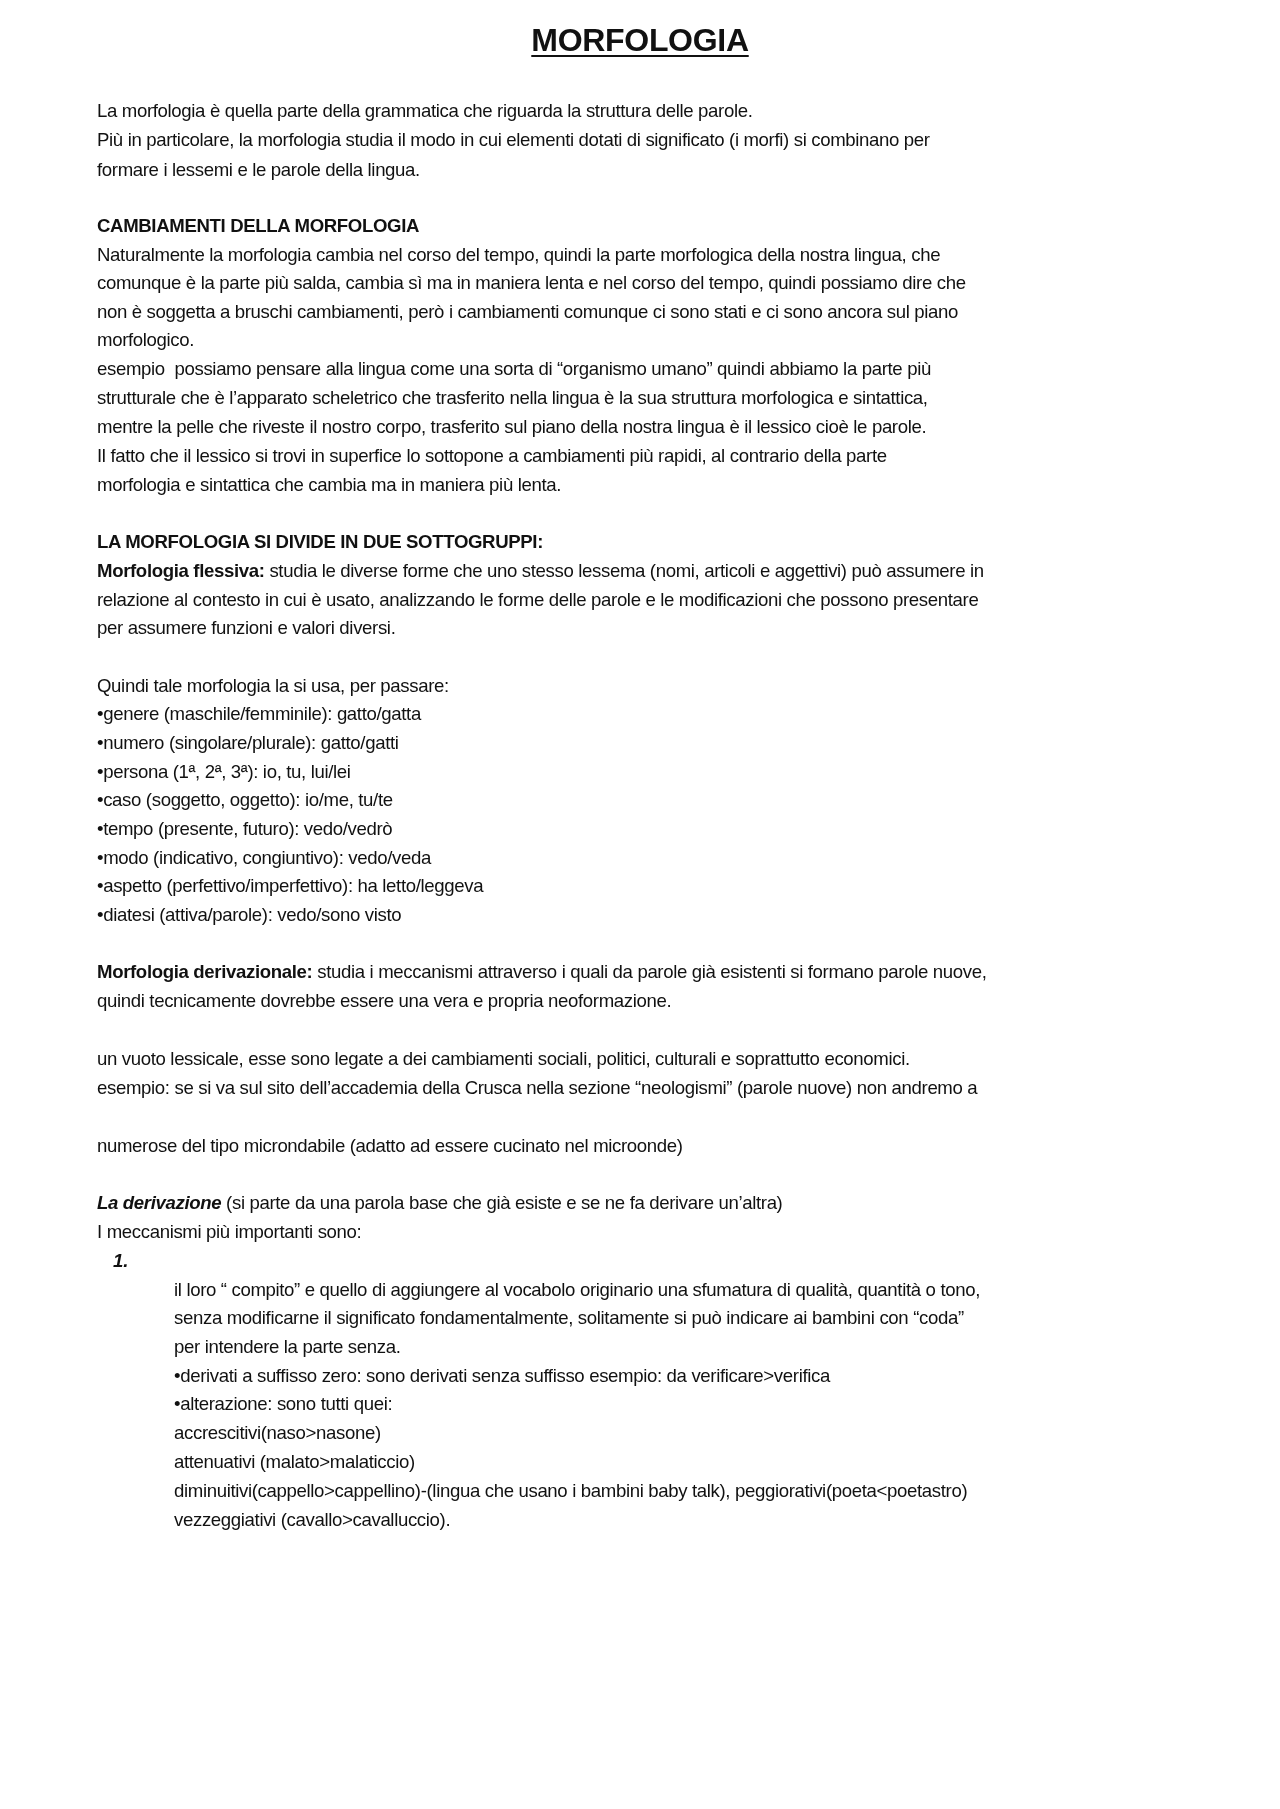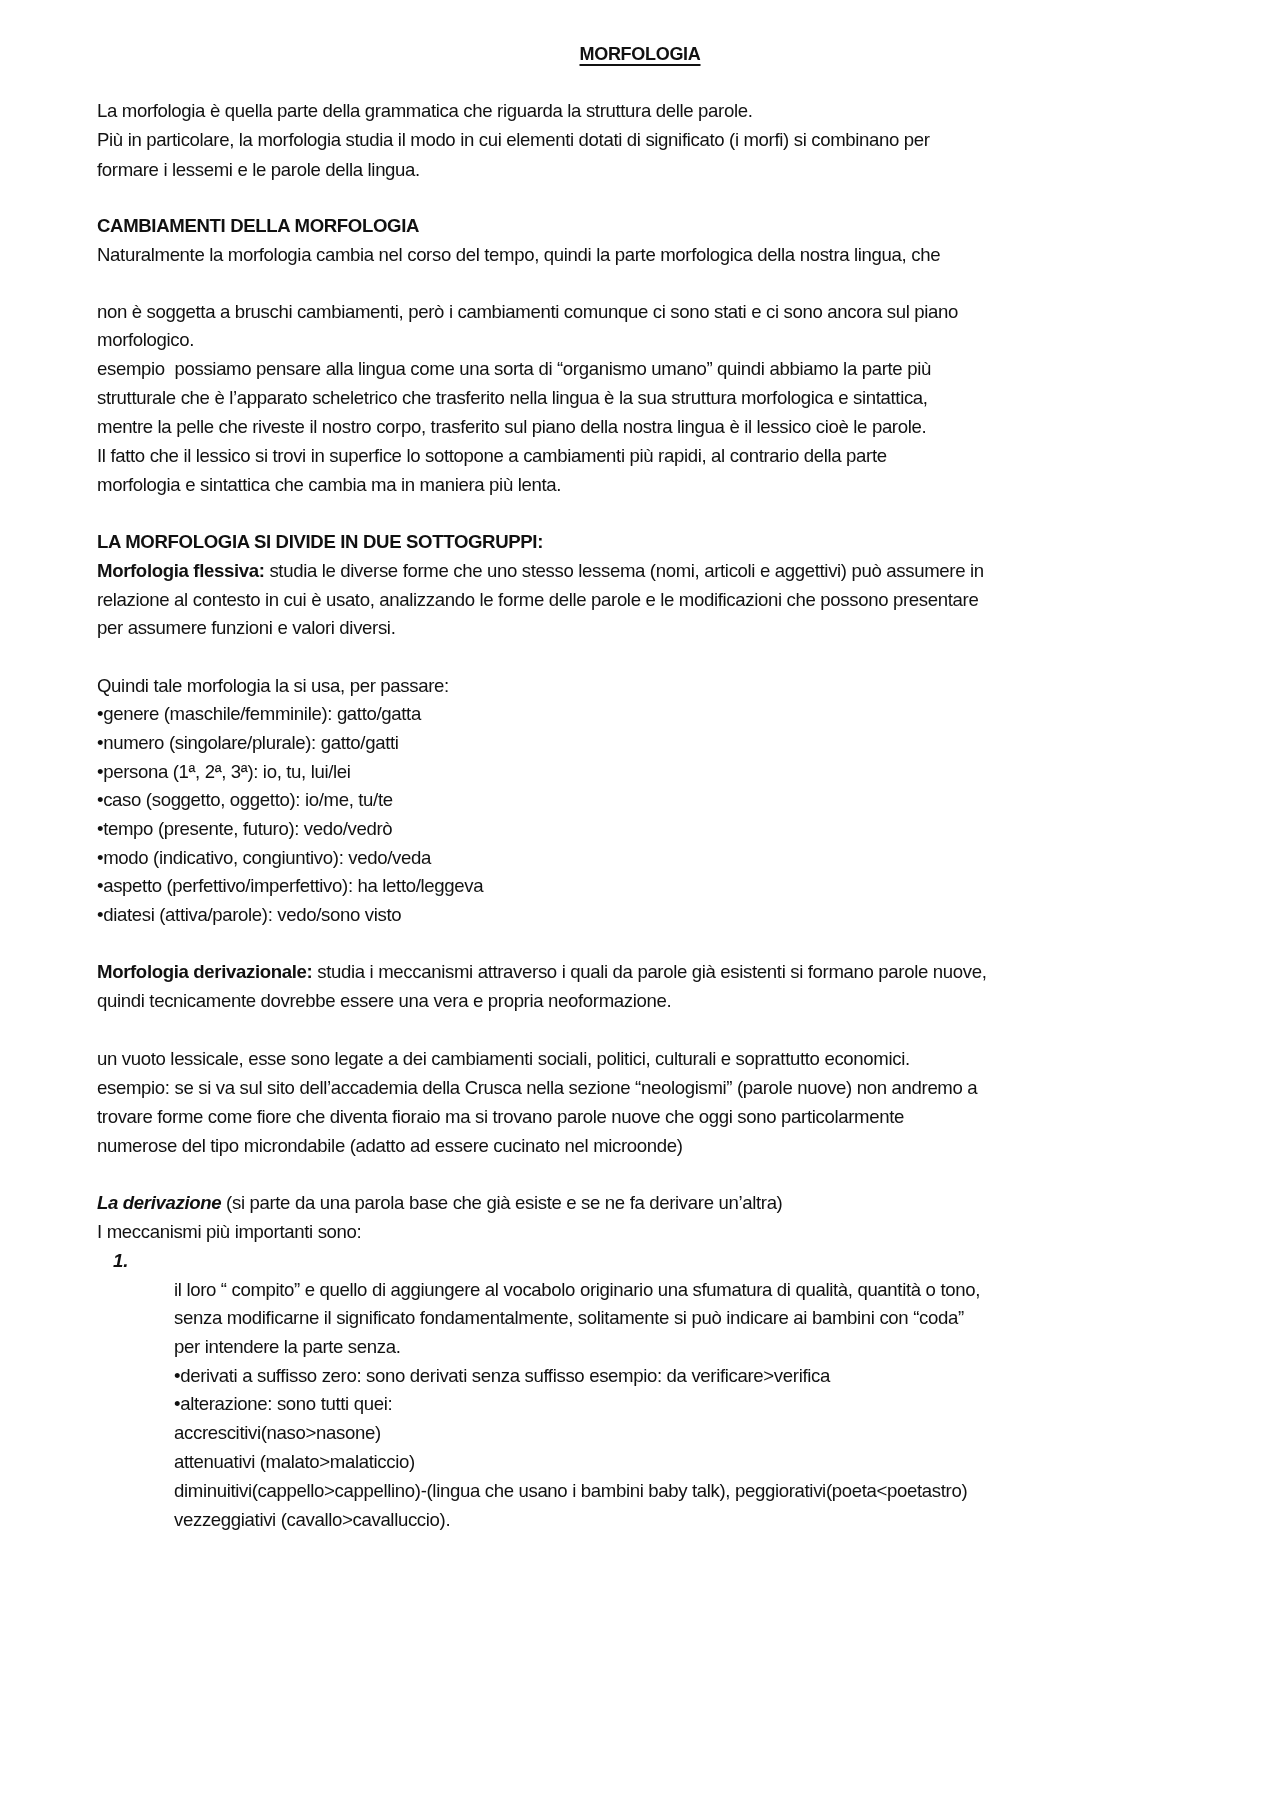--- a/index.html
+++ b/index.html
@@ -1,20 +1,20 @@
 <!DOCTYPE html>
 <html><head>
 <meta charset="utf-8">
 <style>
   html, body { margin: 0; padding: 0; background: #ffffff; }
   body { width: 1280px; height: 1809px; position: relative; overflow: hidden;
          font-family: "Liberation Sans", "DejaVu Sans", sans-serif; color: #111111; }
   .page { position: absolute; left: 0; top: 0; width: 1280px; height: 1809px; }
-  .title { position: absolute; left: 0; width: 1280px; top: 38px; text-align: center;
-           font-size: 18px; font-weight: bold; letter-spacing: -0.3px; line-height: 32px; }
+  .title { position: absolute; left: 0; width: 1280px; top: 24px; text-align: center;
+           font-size: 32px; font-weight: bold; letter-spacing: -0.3px; line-height: 32px; }
   .title span { text-decoration: underline; text-underline-offset: 4px; text-decoration-thickness: 2px; }
   .ln { position: absolute; left: 97px; white-space: nowrap; font-size: 18.6px; line-height: 24px;
         letter-spacing: -0.35px; }
   .ind { left: 174px; }
   .b { font-weight: bold; }
   .bi { font-weight: bold; font-style: italic; }
   .u { text-underline-offset: 3px; margin-top: 19px; }
   .num { position: absolute; left: 113px; font-weight: bold; font-style: italic; font-size: 18.6px; line-height: 24px; }
 </style>
 </head>
@@ -23,20 +23,21 @@
 <div class="page">
 
   <div class="title"><span>MORFOLOGIA</span></div>
 
   <div class="ln" style="top:99px">La morfologia è quella parte della grammatica che riguarda la struttura delle parole.</div>
   <div class="ln" style="top:128px">Più in particolare, la morfologia studia il modo in cui elementi dotati di significato (i morfi) si combinano per</div>
   <div class="ln" style="top:158px">formare i lessemi e le parole della lingua.</div>
 
   <div class="ln b" style="top:214px">CAMBIAMENTI DELLA MORFOLOGIA</div>
   <div class="ln" style="top:243px">Naturalmente la morfologia cambia nel corso del tempo, quindi la parte morfologica della nostra lingua, che</div>
+  <div class="ln" style="top:271px">comunque è la parte più salda, cambia sì ma in maniera lenta e nel corso del tempo, quindi possiamo dire che</div>
   <div class="ln" style="top:300px">non è soggetta a bruschi cambiamenti, però i cambiamenti comunque  ci sono stati e ci sono ancora sul piano</div>
   <div class="ln" style="top:328px">morfologico.</div>
 
   <div class="ln" style="top:357px"><span class="u">esempio</span><span style="white-space:pre">  possiamo pensare alla lingua come una sorta di “organismo umano” quindi abbiamo la parte più</span></div>
   <div class="ln" style="top:386px">strutturale che è  l’apparato scheletrico che trasferito nella lingua è la sua struttura morfologica e sintattica,</div>
   <div class="ln" style="top:415px">mentre  la pelle che riveste il nostro corpo, trasferito sul piano della nostra lingua è il lessico cioè le parole.</div>
   <div class="ln" style="top:444px">Il fatto che il lessico si trovi in superfice lo sottopone a cambiamenti più rapidi, al contrario della parte</div>
   <div class="ln" style="top:473px">morfologia e sintattica  che cambia ma in maniera più lenta.</div>
 
   <div class="ln b" style="top:530px">LA MORFOLOGIA SI DIVIDE IN DUE SOTTOGRUPPI:</div>
@@ -51,21 +52,20 @@
   <div class="ln" style="top:788px">•caso (soggetto, oggetto): io/me, tu/te</div>
   <div class="ln" style="top:817px">•tempo (presente, futuro): vedo/vedrò</div>
   <div class="ln" style="top:846px">•modo (indicativo, congiuntivo): vedo/veda</div>
   <div class="ln" style="top:874px">•aspetto (perfettivo/imperfettivo): ha letto/leggeva</div>
   <div class="ln" style="top:903px">•diatesi (attiva/parole): vedo/sono visto</div>
 
   <div class="ln" style="top:960px"><span class="b">Morfologia derivazionale:</span><span style="white-space:pre"> studia i meccanismi attraverso i quali da parole già esistenti si formano parole nuove,</span></div>
   <div class="ln" style="top:989px">quindi tecnicamente dovrebbe essere una vera e propria neoformazione.</div>
   <div class="ln" style="top:1047px">un vuoto lessicale, esse sono legate a dei cambiamenti sociali, politici, culturali e soprattutto economici.</div>
   <div class="ln" style="top:1076px">esempio: se si va sul sito dell’accademia della Crusca nella sezione “neologismi” (parole nuove)  non andremo a</div>
-  <div class="ln" style="top:1105px">trovare forme come fiore che diventa fioraio ma si trovano parole nuove che oggi sono particolarmente</div>
   <div class="ln" style="top:1134px">numerose del tipo microndabile (adatto ad essere cucinato nel microonde)</div>
 
   <div class="ln" style="top:1191px"><span class="bi">La derivazione</span><span style="white-space:pre"> (si parte da una parola base che già esiste e se ne fa derivare un’altra)</span></div>
   <div class="ln" style="top:1220px">I meccanismi più importanti sono:</div>
 
   <div class="num" style="top:1249px">1.</div>
   <div class="ln ind" style="top:1278px">il loro “ compito” e quello di aggiungere al vocabolo originario una sfumatura di qualità, quantità o tono,</div>
   <div class="ln ind" style="top:1306px">senza modificarne il significato fondamentalmente, solitamente si può indicare ai bambini con “coda”</div>
   <div class="ln ind" style="top:1335px">per intendere la parte senza.</div>
 

